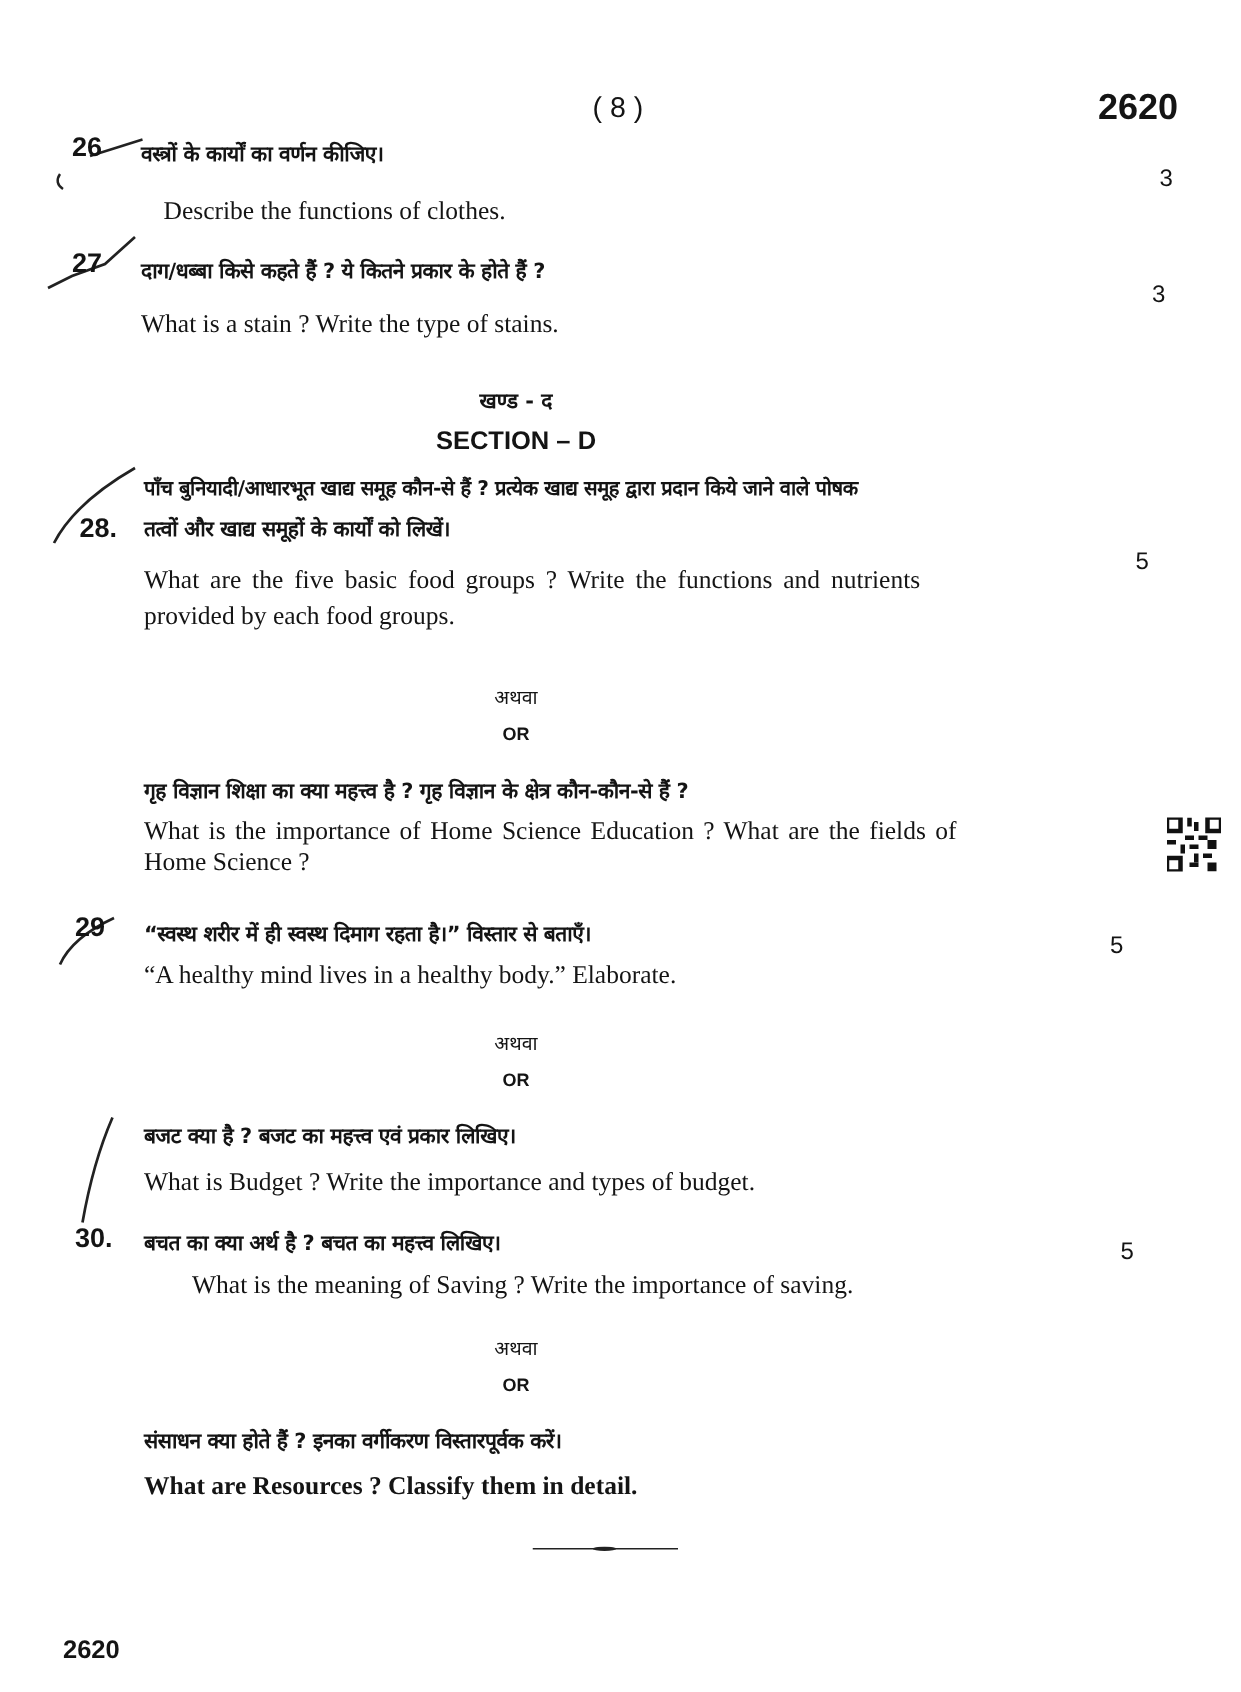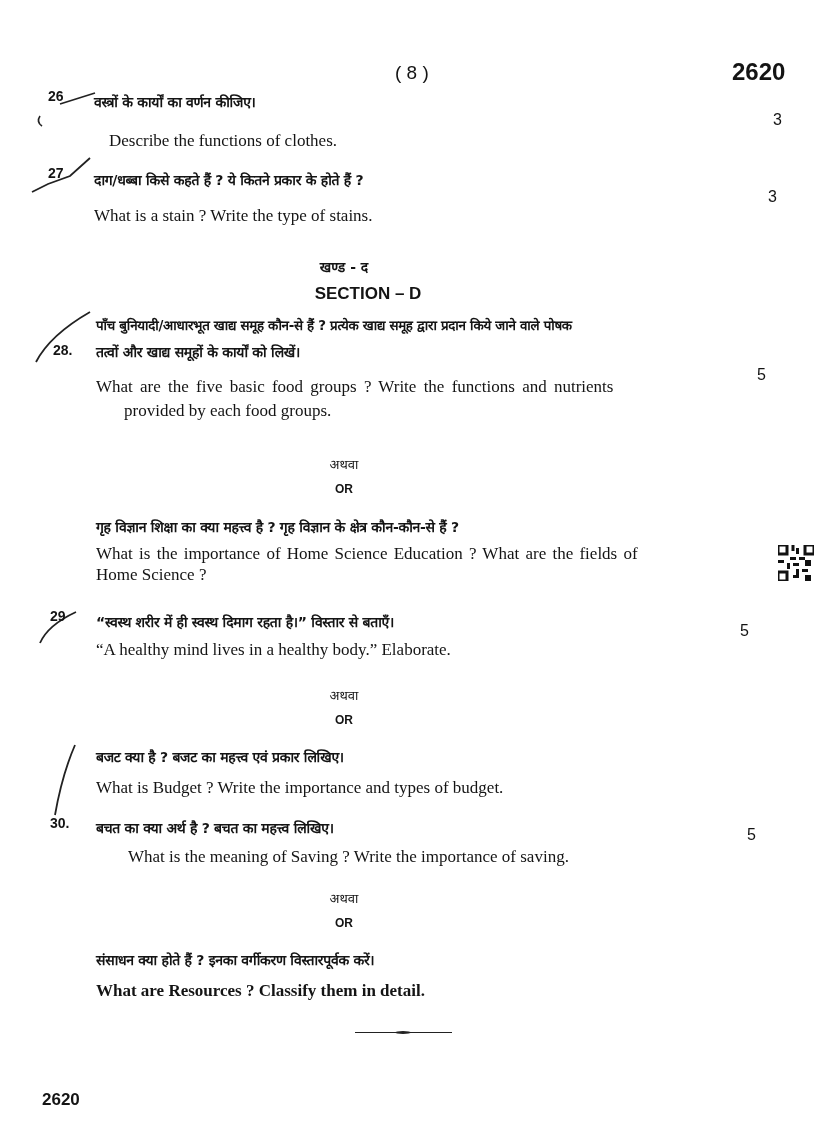--- a/index.html
+++ b/index.html
@@ -2,27 +2,27 @@
 <html><head>
 <meta charset="utf-8">
 <style>
   html, body { margin:0; padding:0; background:#ffffff; }
   body { width:827px; height:1128px; position:relative; overflow:hidden; color:#141414;
          font-family:"Liberation Serif", serif; }
   .abs { position:absolute; }
   .pagenum { left:395px; top:62px; font-family:"Liberation Sans", sans-serif; font-size:19px; }
   .code-top { left:732px; top:58px; font-family:"Liberation Sans", sans-serif; font-weight:bold; font-size:24px; }
   .code-bottom { left:42px; top:1090px; font-family:"Liberation Sans", sans-serif; font-weight:bold; font-size:17px; }
-  .qnum { font-family:"Liberation Sans", sans-serif; font-weight:bold; font-size:14px; }
+  .qnum { font-family:"Liberation Sans", sans-serif; font-weight:bold; font-size:18px; }
   .hi { font-family:"DejaVu Sans", sans-serif; font-size:14px; font-weight:bold; letter-spacing:-0.3px; }
   .en { font-size:17px; }
   .marks { font-family:"Liberation Sans", sans-serif; font-size:16px; }
   .center { width:688px; left:0; text-align:center; }
   .sec-hi { font-family:"DejaVu Sans", sans-serif; font-size:14px; font-weight:bold; }
-  .sec-en { font-family:"Liberation Sans", sans-serif; font-weight:bold; font-size:17px;padding-left:24px; }
+  .sec-en { font-family:"Liberation Sans", sans-serif; font-weight:bold; font-size:17px; }
   .or-hi { font-family:"DejaVu Sans", sans-serif; font-size:13px; }
   .or-en { font-family:"Liberation Sans", sans-serif; font-weight:bold; font-size:12px; }
   .qr { left:778px; top:545px; width:36px; height:36px; }
   .divider { left:355px; top:1031px; width:97px; height:3px; }
   svg.marks-ink { position:absolute; left:0; top:0; }
 </style>
 </head>
 <body>
 
 <svg class="marks-ink" width="827" height="1128">
@@ -47,21 +47,21 @@
 <div class="abs en" style="left:94px;top:206px;">What is a stain ? Write the type of stains.</div>
 <div class="abs marks" style="left:768px;top:188px;">3</div>
 
 <div class="abs center sec-hi" style="top:257px;">खण्ड - द</div>
 <div class="abs center sec-en" style="top:284px;">SECTION – D</div>
 
 <div class="abs qnum" style="left:53px;top:312px;margin-top:30px;">28.</div>
 <div class="abs hi" style="left:96px;top:316px;width:672px;white-space:nowrap;font-size:13.4px;">पाँच बुनियादी/आधारभूत खाद्य समूह कौन-से हैं ? प्रत्येक खाद्य समूह द्वारा प्रदान किये जाने वाले पोषक</div>
 <div class="abs hi" style="left:96px;top:342px;">तत्वों और खाद्य समूहों के कार्यों को लिखें।</div>
 <div class="abs en" style="left:96px;top:377px;word-spacing:3px;">What are the five basic food groups ? Write the functions and nutrients</div>
-<div class="abs en" style="left:96px;top:401px;margin-left:28px;">provided by each food groups.</div>
+<div class="abs en" style="left:96px;top:401px;">provided by each food groups.</div>
 <div class="abs marks" style="left:757px;top:366px;">5</div>
 
 <div class="abs center or-hi" style="top:455px;">अथवा</div>
 <div class="abs center or-en" style="top:482px;">OR</div>
 <div class="abs hi" style="left:96px;top:517px;">गृह विज्ञान शिक्षा का क्या महत्त्व है ? गृह विज्ञान के क्षेत्र कौन-कौन-से हैं ?</div>
 <div class="abs en" style="left:96px;top:544px;word-spacing:2px;">What is the importance of Home Science Education ? What are the fields of</div>
 <div class="abs en" style="left:96px;top:565px;">Home Science ?</div>
 
 <svg class="abs qr" viewBox="0 0 12 12">
   <rect x="0" y="0" width="3" height="3" fill="none" stroke="#111" stroke-width="1"></rect>

